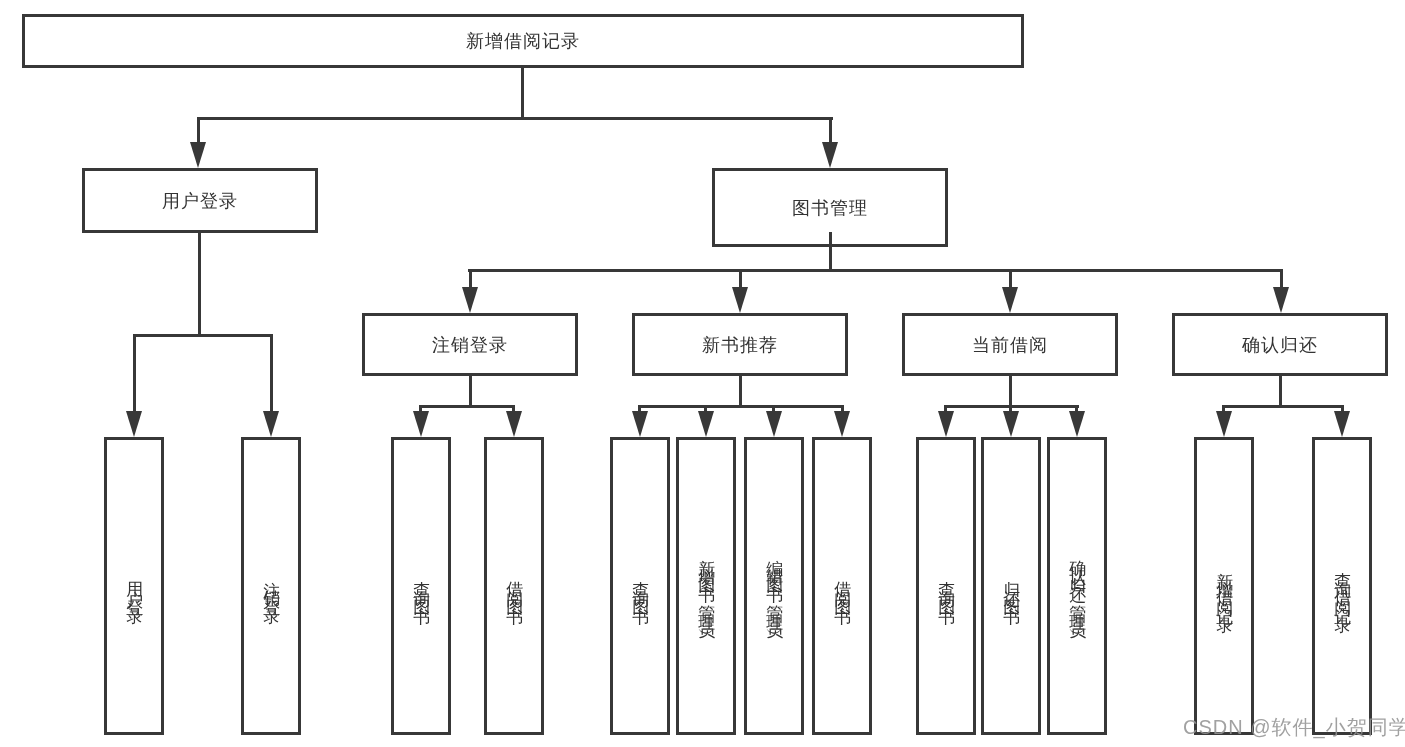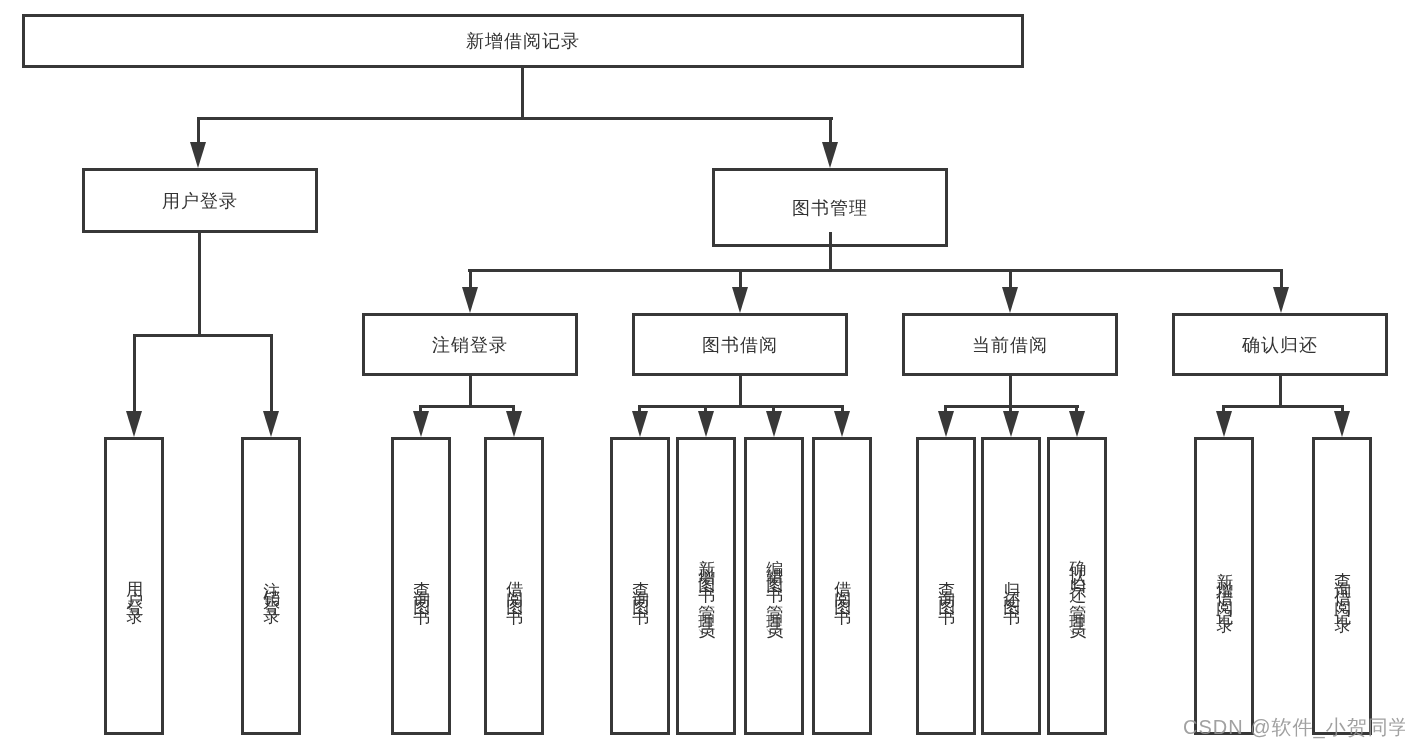--- a/index.html
+++ b/index.html
@@ -66,21 +66,21 @@
   <div class="arr" style="left:732px;top:287px"></div>
   <div class="ln" style="left:1009px;top:269px;width:3px;height:21px"></div>
   <div class="arr" style="left:1002px;top:287px"></div>
   <div class="ln" style="left:1280px;top:269px;width:3px;height:21px"></div>
   <div class="arr" style="left:1273px;top:287px"></div>
 
   <div class="box" style="left:362px;top:313px;width:216px;height:63px">
     <span class="hlabel">注销登录</span>
   </div>
   <div class="box" style="left:632px;top:313px;width:216px;height:63px">
-    <span class="hlabel">图书借阅</span>
+    <span class="hlabel">新书推荐</span>
   </div>
   <div class="box" style="left:902px;top:313px;width:216px;height:63px">
     <span class="hlabel">当前借阅</span>
   </div>
   <div class="box" style="left:1172px;top:313px;width:216px;height:63px">
     <span class="hlabel">确认归还</span>
   </div>
 
   <div class="ln" style="left:469px;top:376px;width:3px;height:32px"></div>
   <div class="ln" style="left:419px;top:405px;width:96px;height:3px"></div>

